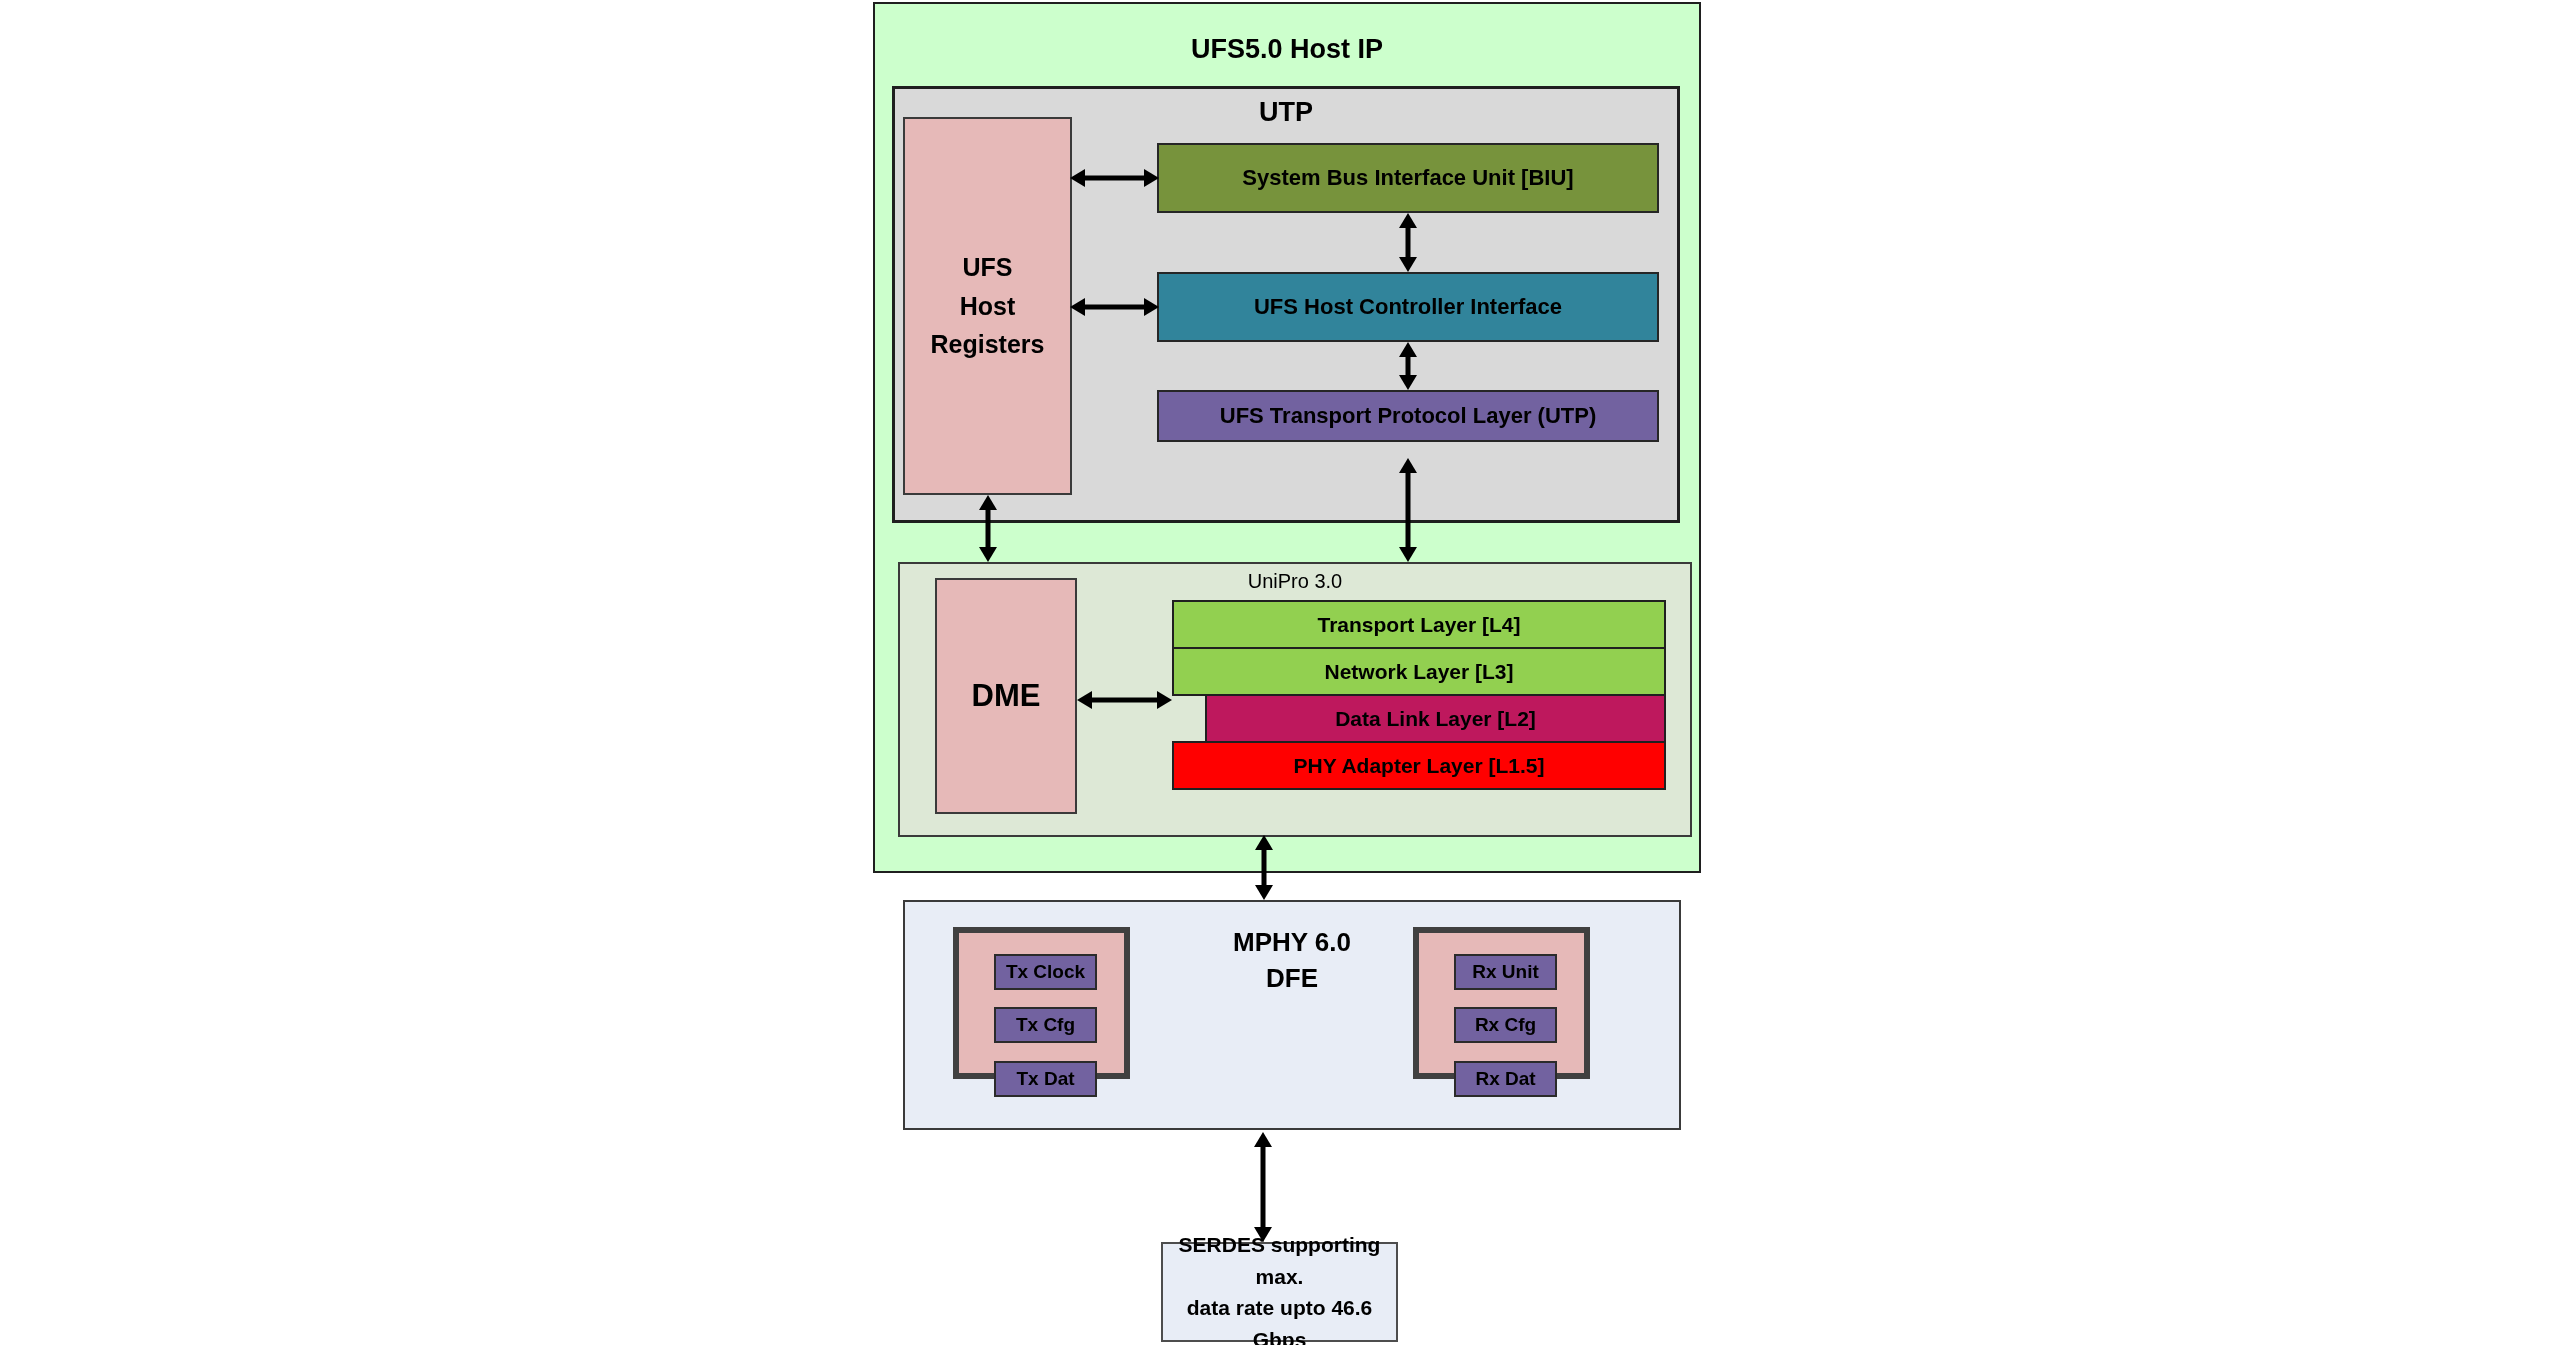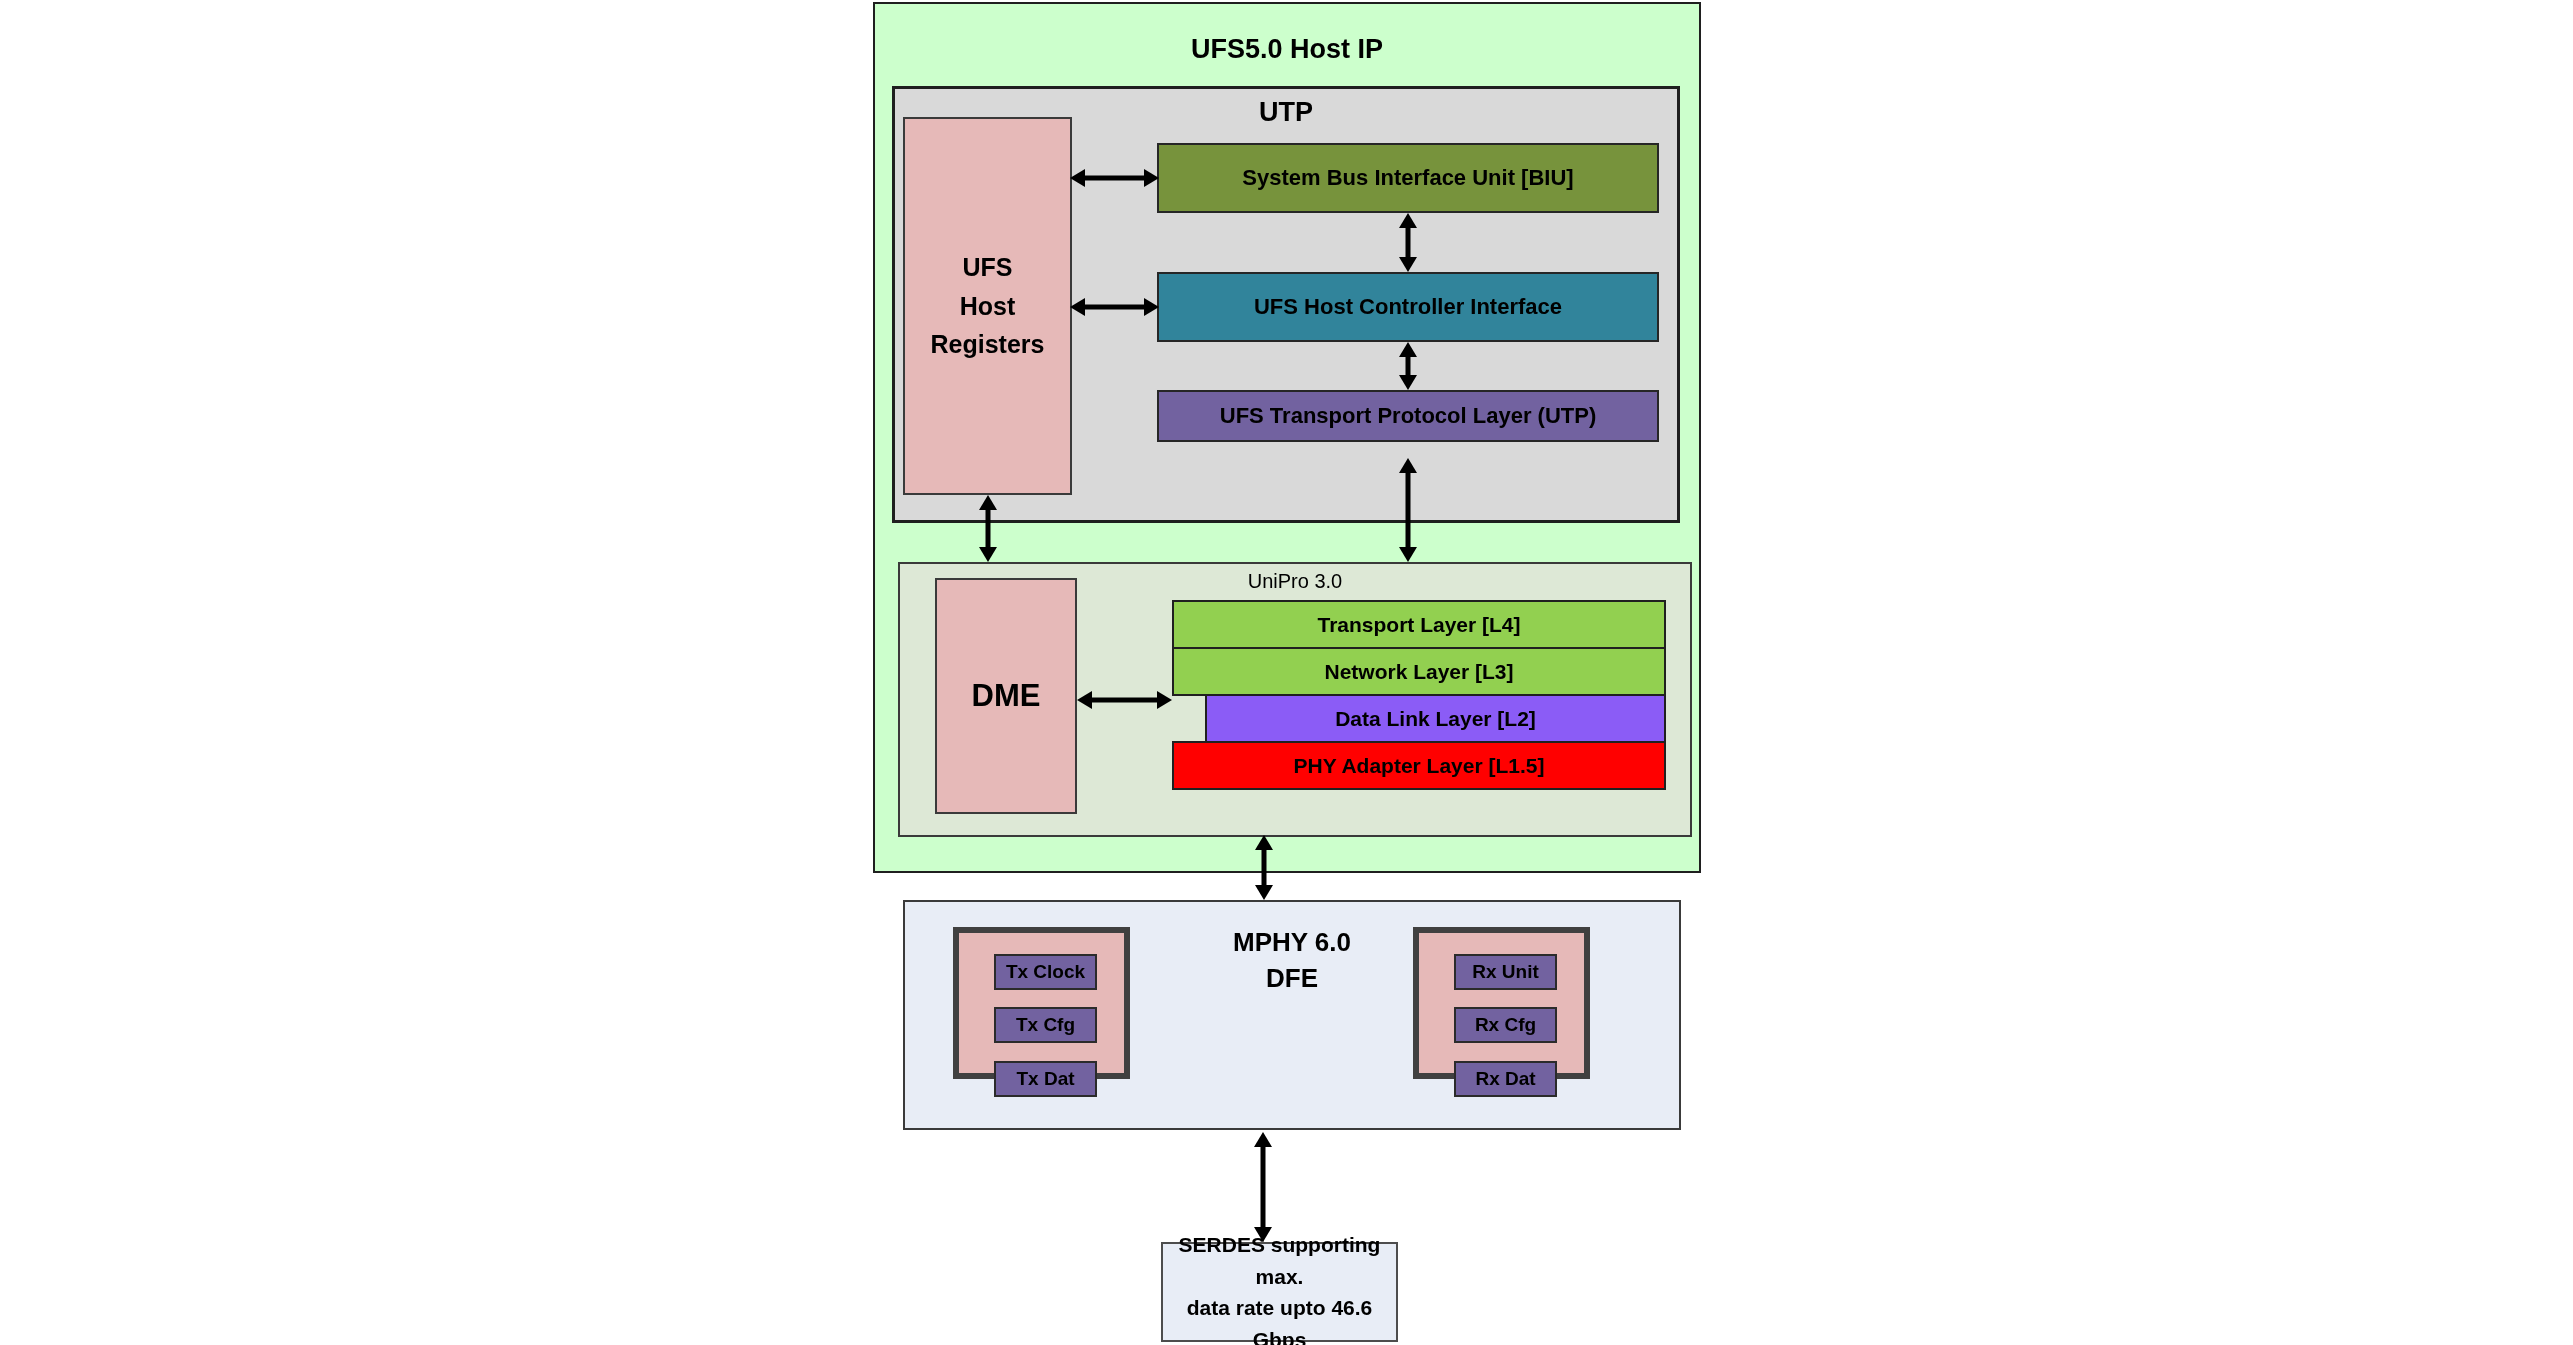--- a/index.html
+++ b/index.html
@@ -139,21 +139,21 @@
       </div>
 
     <div class="box" id="unipro-box" style="background-color: rgb(221, 232, 214);">
       <div id="unipro-title">UniPro 3.0</div>
 
       <div class="box" id="dme-box" style="background-color: rgb(230, 185, 184);">DME</div>
 
       <div class="box" id="layer-stack">
         <div class="layer" style="background-color: rgb(146, 208, 80);">Transport Layer [L4]</div>
         <div class="layer" style="background-color: rgb(146, 208, 80);">Network Layer [L3]</div>
-        <div class="layer" style="background-color: #8b5cf6; margin-left: 33px;">Data Link Layer [L2]</div>
+        <div class="layer" style="background-color: #be185d; margin-left: 33px;">Data Link Layer [L2]</div>
         <div class="layer" style="background-color: rgb(255, 0, 0);">PHY Adapter Layer [L1.5]</div>
       </div>
 
       <div class="ah" id="ar-dme-stack">
           <span class="stem"></span>
         </div>
     </div>
   </div>
 
   <div class="av" id="ar-unipro-mphy">

